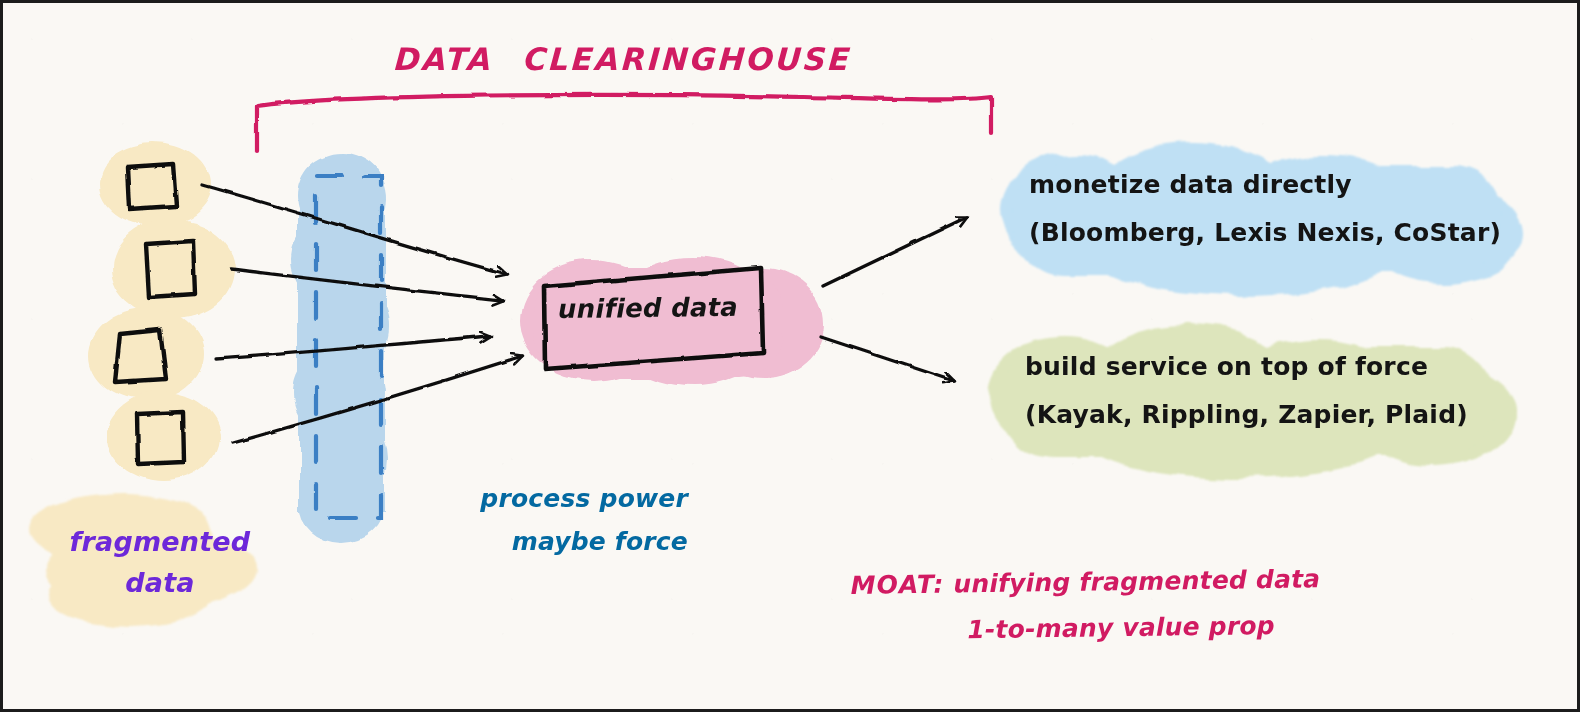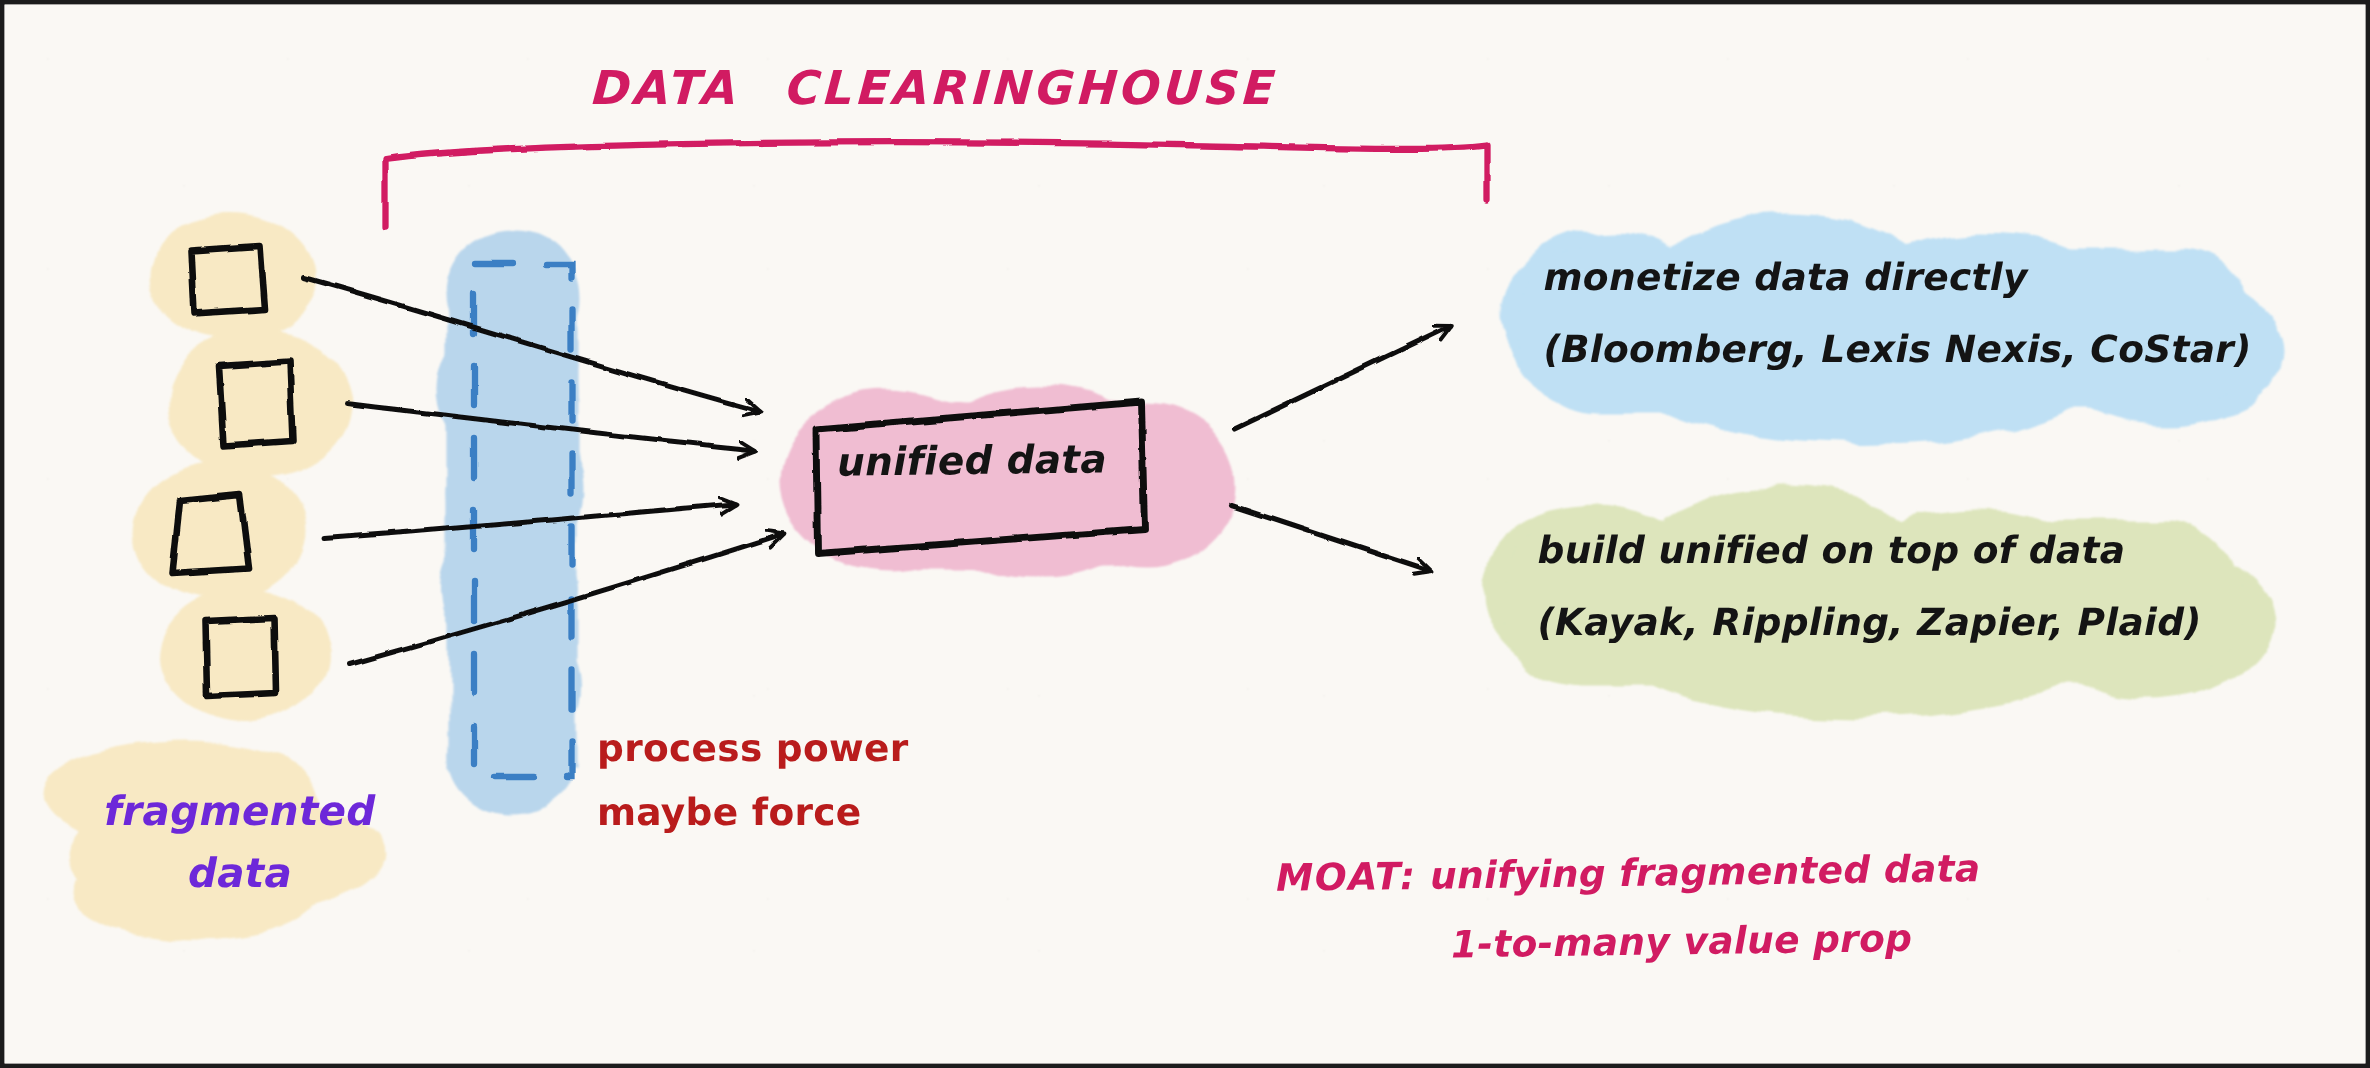--- a/index.html
+++ b/index.html
@@ -77,33 +77,33 @@
     text-align: center;
     width: 190px;
     white-space: normal;
   }
   
   #blue-notes {
     left: 395px;
     top: 474px;
     width: 290px;
     font-size: 25px;
-    color: #b91c1c;
+    color: #0369a1;
+    font-style: italic;
     line-height: 43px;
-    text-align: left;
+    text-align: right;
     white-space: normal;
   }
   #blue-notes .l1 { display:block; }
   #blue-notes .l2 { display:block; }
   #blue-notes .l3 { display:block; letter-spacing: 0.5px; }
   
   .blobtext {
     font-size: 25px;
     color: #141414;
-    font-style: italic;
     line-height: 48px;
     white-space: normal;
   }
   #blue-blob-text { left: 1026px; top: 158px; width: 490px; }
   #green-blob-text { left: 1022px; top: 340px; width: 490px; }
   .blobtext .l2 { display: block; }
   
   #moat {
     left: 848px;
     top: 556px;
@@ -237,21 +237,21 @@
     <span class="l1">process power</span>
     <span class="l2">maybe force</span>
   </div>
 
   <div class="lbl hand blobtext" id="blue-blob-text">
     <span class="l1">monetize data directly</span>
     <span class="l2">(Bloomberg, Lexis Nexis, CoStar)</span>
   </div>
 
   <div class="lbl hand blobtext" id="green-blob-text">
-    <span class="l1">build unified on top of data</span>
+    <span class="l1">build service on top of force</span>
     <span class="l2">(Kayak, Rippling, Zapier, Plaid)</span>
   </div>
 
   <div class="lbl hand" id="moat">
     <span class="mk">MOAT:</span>
     <span>unifying fragmented data</span>
     <span class="l2">1-to-many value prop</span>
   </div>
 </div>
 

